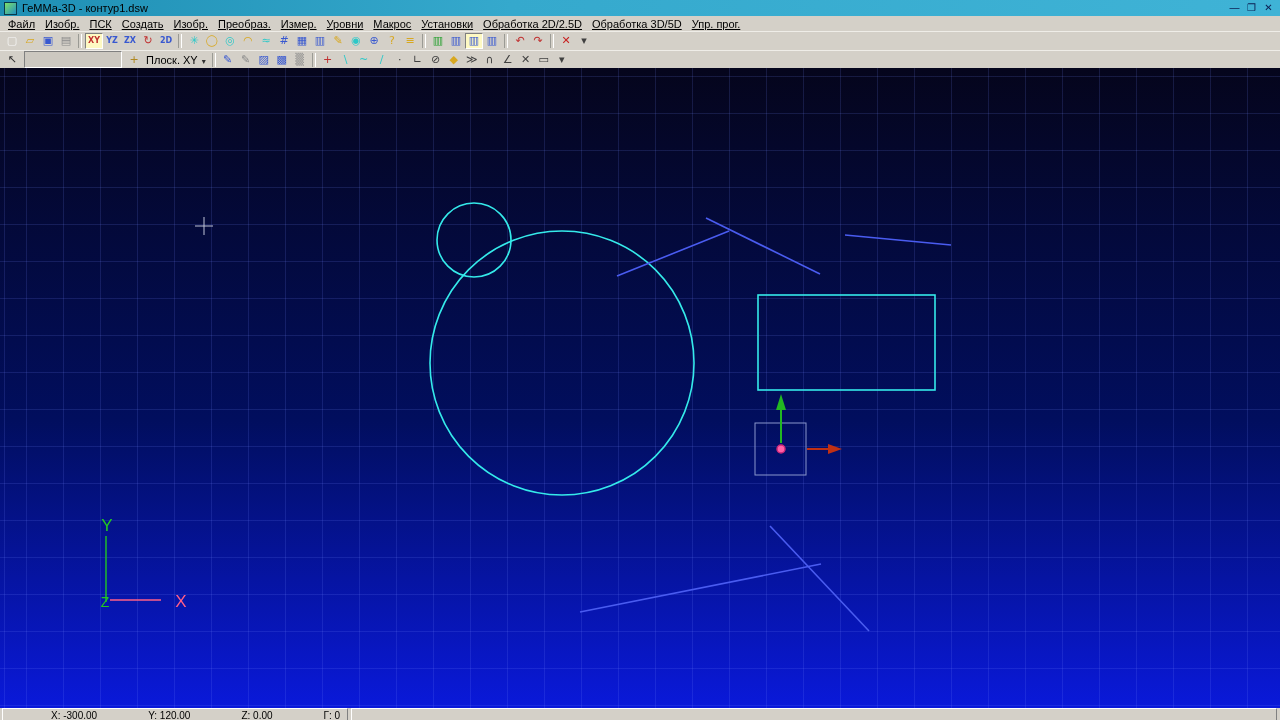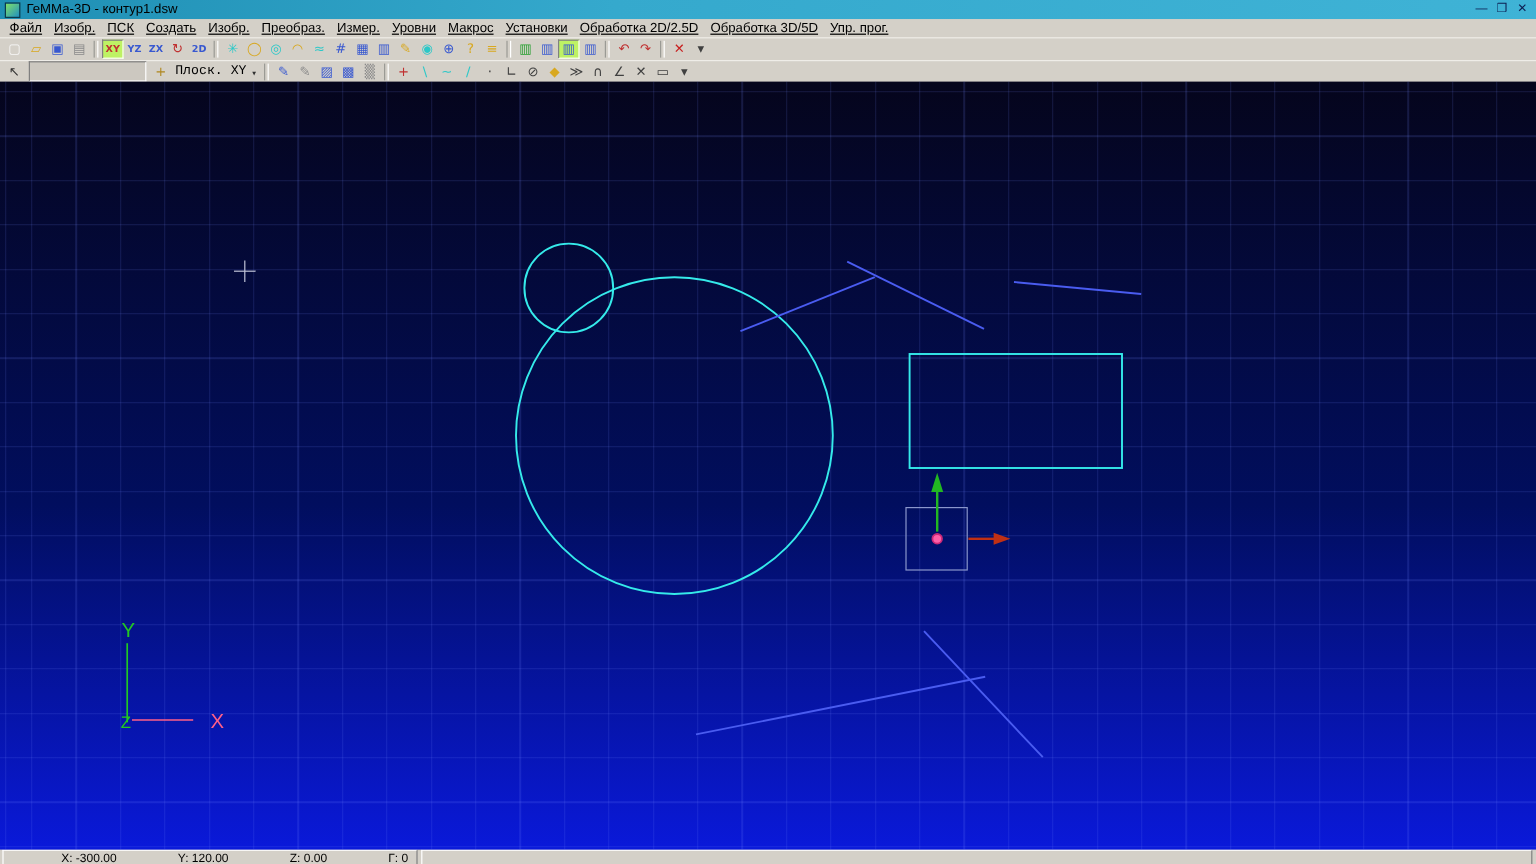--- a/index.html
+++ b/index.html
@@ -20,27 +20,27 @@
   
   .toolbar{background:#d4d0c8;display:flex;align-items:center;padding-left:3px;
            border-top:1px solid #efede8;}
   #toolbar1{height:18px;}
   #toolbar2{height:17px;}
   .tbtn{width:18px;height:16px;border:1px solid transparent;background:transparent;
         padding:0;font-size:11px;line-height:14px;text-align:center;
         font-family:"DejaVu Sans",sans-serif;cursor:default;}
   .tbtn.small{font-size:8px;font-weight:bold;letter-spacing:0;}
   .tbtn.active{border:1px solid;border-color:#808080 #ffffff #ffffff #808080;
-               background:#bef264;}
+               background:#fef9c3;}
   .sep{width:2px;height:14px;margin:0 3px;border-left:1px solid #9a9a94;
        border-right:1px solid #ffffff;}
   .combo{width:92px;height:13px;margin:0 3px;border:1px solid;
          border-color:#808080 #fff #fff #808080;background:#ccc8c0;font-size:10px;}
   .plane-label{display:flex;align-items:flex-end;font-size:11px;color:#000;
-               padding:0 3px;white-space:nowrap;font-family:Liberation Mono, monospace;}
+               padding:0 3px;white-space:nowrap;}
   .plane-label .dd{font-size:8px;margin-left:4px;color:#303030;}
   
   .canvas{position:relative;width:1280px;height:640px;
      background-image:
        repeating-linear-gradient(to right, rgba(115,135,255,.16) 0 1px, transparent 1px 37px),
        repeating-linear-gradient(to bottom, rgba(115,135,255,.16) 0 1px, transparent 1px 37px),
        linear-gradient(180deg,#05051c 0%,#010e5e 55%,#0a19da 100%);
      background-position:26px 0,0 8px,0 0;}
   .canvas svg{position:absolute;left:0;top:0;}
   

